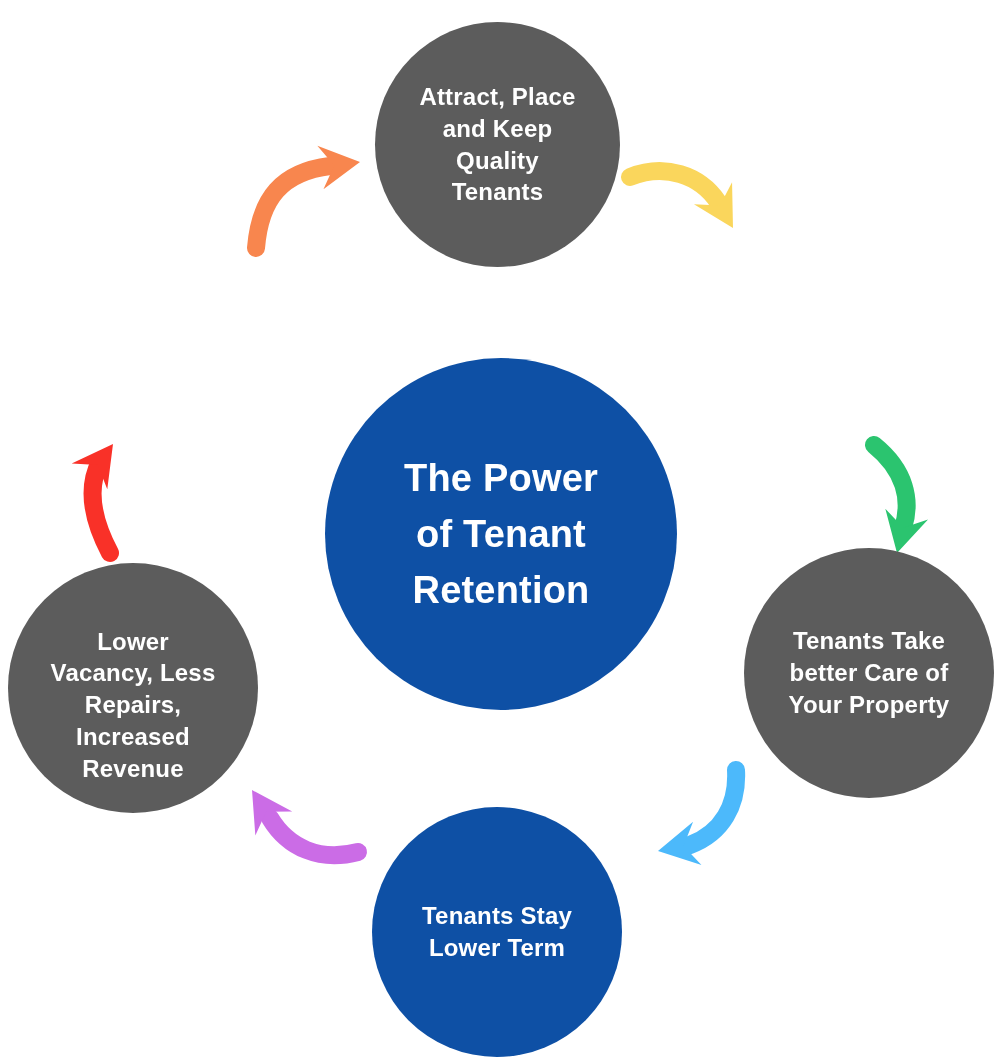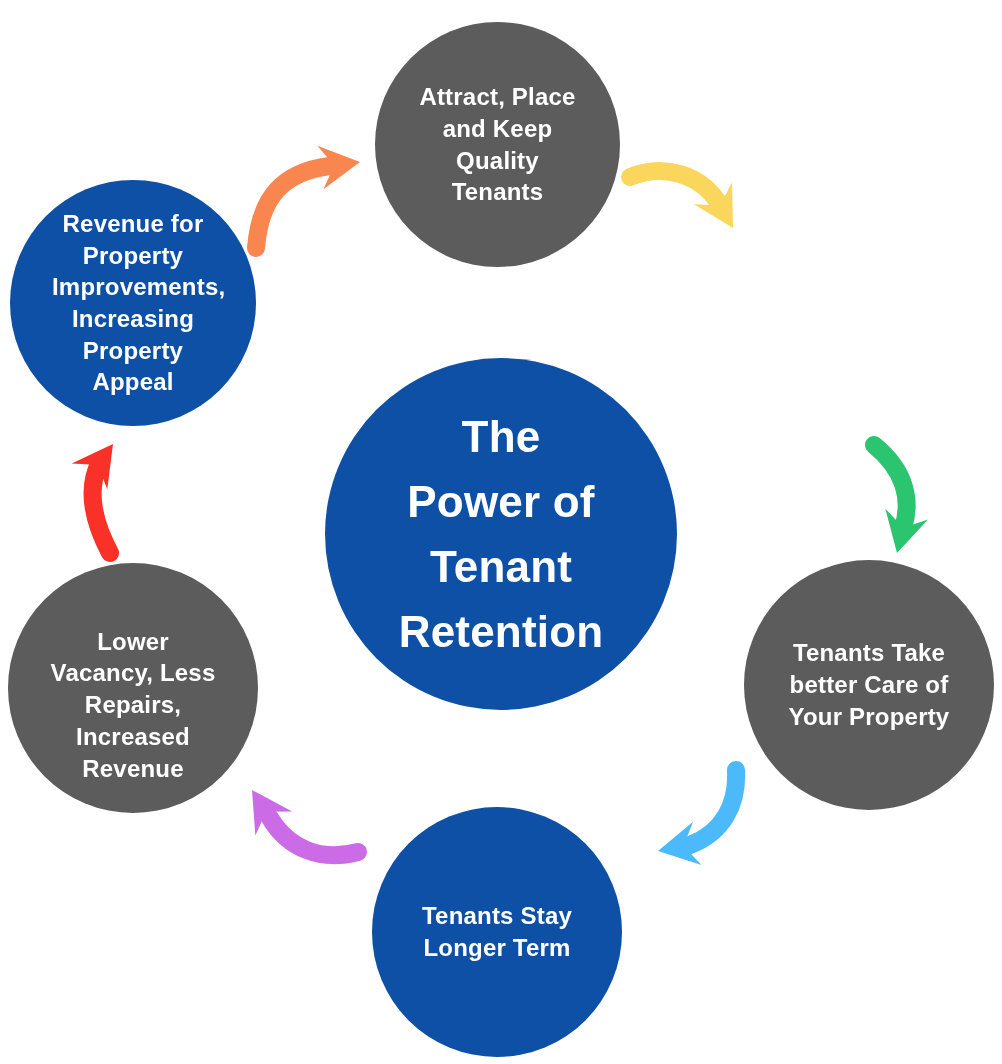--- a/index.html
+++ b/index.html
@@ -25,26 +25,26 @@
     text-align: center;
     color: #ffffff;
     font-weight: 700;
   }
   .node .label {
     font-size: 24px;
     line-height: 1.32;
     letter-spacing: 0.2px;
   }
   .node-center { left: 325px; top: 358px; width: 352px; height: 352px; }
-  .node-center .label { font-size: 44px; line-height: 1.48; width: 215px; }
+  .node-center .label { font-size: 38px; line-height: 1.48; width: 215px; }
   .node-top    { left: 375px; top: 22px;  width: 245px; height: 245px; }
   .node-top .label { width: 172px; }
   .node-ur     { left: 743px; top: 181px; width: 250px; height: 250px; }
   .node-ur .label { width: 185px; }
-  .node-lr     { left: 744px; top: 560px; width: 250px; height: 250px; }
+  .node-lr     { left: 744px; top: 548px; width: 250px; height: 250px; }
   .node-lr .label { width: 175px; }
   .node-bottom { left: 372px; top: 807px; width: 250px; height: 250px; }
   .node-bottom .label { width: 165px; }
   .node-ll     { left: 8px;   top: 563px; width: 250px; height: 250px; }
   .node-ll .label { width: 175px; margin-top: 34px; }
   .node-ul     { left: 10px;  top: 180px; width: 246px; height: 246px; }
   .node-ul .label { width: 162px; }
   .arrow-shaft { fill: none; stroke-width: 18; stroke-linecap: round; }
 </style>
 </head>
@@ -86,24 +86,21 @@
   <div class="node node-top" style="background: rgb(92, 92, 92);">
     <div class="label">Attract, Place and Keep Quality Tenants</div>
   </div>
 
 
   <div class="node node-lr" style="background: rgb(92, 92, 92);">
     <div class="label">Tenants Take better Care of Your Property</div>
   </div>
 
   <div class="node node-bottom" style="background: rgb(14, 80, 165);">
-    <div class="label">Tenants Stay Longer Term</div>
+    <div class="label">Tenants Stay Lower Term</div>
   </div>
 
   <div class="node node-ll" style="background: rgb(92, 92, 92);">
     <div class="label">Lower Vacancy, Less Repairs, Increased Revenue</div>
   </div>
 
-  <div class="node node-ul" style="background: rgb(14, 80, 165);">
-    <div class="label">Revenue for Property Improvements, Increasing Property Appeal</div>
-  </div>
 
 </div>
 
 </body></html>

